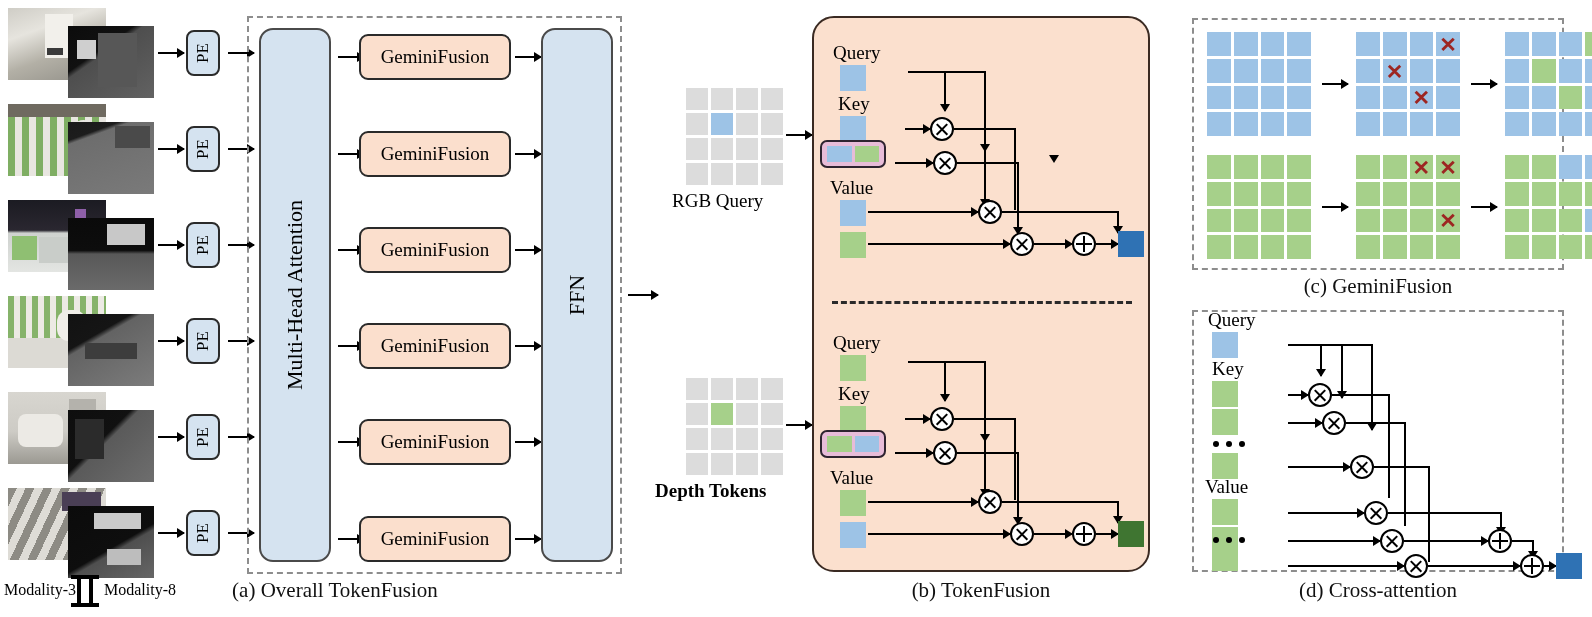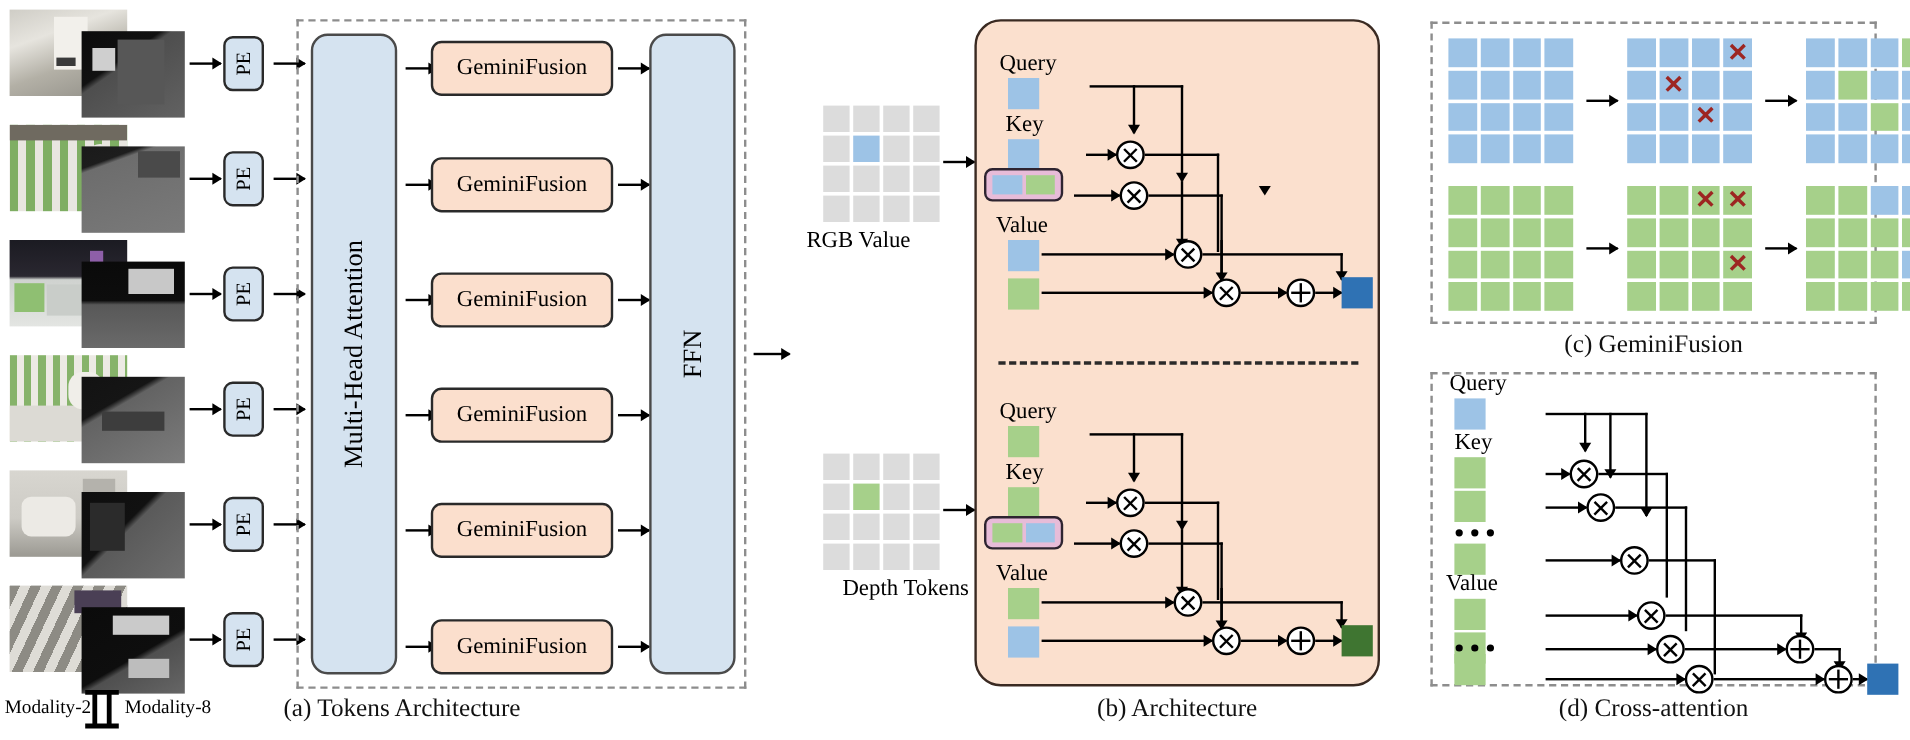--- a/index.html
+++ b/index.html
@@ -318,30 +318,30 @@
       <span>GeminiFusion</span>
     </div>
     <div class="arrow-r" style="left:515px; top:538px; width:26px;"></div>
 
     <div class="tallbox" style="left:541px; top:28px; width:72px; height:534px;">
       <span>FFN</span>
     </div>
 
     <div class="arrow-r" style="left:628px; top:294px; width:30px;"></div>
 
-    <div class="legend" style="left:4px; top:581px;">Modality-2</div>
+    <div class="legend" style="left:4px; top:581px;">Modality-3</div>
     <svg class="abs" style="left:68px; top:572px;" width="34" height="38" viewBox="0 0 34 38">
       <line x1="3" y1="5" x2="31" y2="5" stroke="#000" stroke-width="4"></line>
       <line x1="3" y1="33" x2="31" y2="33" stroke="#000" stroke-width="4"></line>
       <line x1="11" y1="5" x2="11" y2="33" stroke="#000" stroke-width="4"></line>
       <line x1="23" y1="5" x2="23" y2="33" stroke="#000" stroke-width="4"></line>
     </svg>
     <div class="legend" style="left:104px; top:581px;">Modality-8</div>
 
-    <div class="caption" style="left:215px; top:578px; width:240px;">(a) Tokens Architecture</div>
+    <div class="caption" style="left:215px; top:578px; width:240px;">(a) Overall TokenFusion</div>
   </div>
 
   <div>
 
     <div class="tok-grid" style="left:686px; top:88px; grid-template-columns:repeat(4,22px); grid-template-rows:repeat(4,22px);">
       <div class="tok"></div>
       <div class="tok"></div>
       <div class="tok"></div>
       <div class="tok"></div>
       <div class="tok"></div>
@@ -350,42 +350,42 @@
       <div class="tok"></div>
       <div class="tok"></div>
       <div class="tok"></div>
       <div class="tok"></div>
       <div class="tok"></div>
       <div class="tok"></div>
       <div class="tok"></div>
       <div class="tok"></div>
       <div class="tok"></div>
     </div>
-    <div class="qkv-label" style="left:672px; top:190px;">RGB Value</div>
+    <div class="qkv-label" style="left:672px; top:190px;">RGB Query</div>
     <div class="arrow-r" style="left:786px; top:134px; width:26px;"></div>
 
     <div class="tok-grid" style="left:686px; top:378px; grid-template-columns:repeat(4,22px); grid-template-rows:repeat(4,22px);">
       <div class="tok"></div>
       <div class="tok"></div>
       <div class="tok"></div>
       <div class="tok"></div>
       <div class="tok"></div>
       <div class="tok" style="background:#a6d08a;"></div>
       <div class="tok"></div>
       <div class="tok"></div>
       <div class="tok"></div>
       <div class="tok"></div>
       <div class="tok"></div>
       <div class="tok"></div>
       <div class="tok"></div>
       <div class="tok"></div>
       <div class="tok"></div>
       <div class="tok"></div>
     </div>
-    <div class="qkv-label" style="left:702px; top:480px;">Depth Tokens</div>
+    <div class="qkv-label" style="left:655px; top:480px;font-weight:bold;">Depth Tokens</div>
     <div class="arrow-r" style="left:786px; top:424px; width:26px;"></div>
 
     <div class="panel-b" style="left:812px; top:16px; width:338px; height:556px;"></div>
     <div class="divider-dash" style="left:832px; top:301px; width:300px;"></div>
 
     <div class="qkv-label" style="left:833px; top:42px;">Query</div>
     <div class="sq" style="left:840px; top:65px; width:26px; height:26px; background:#9dc3e6;"></div>
 
     <div class="qkv-label" style="left:838px; top:93px;">Key</div>
     <div class="sq" style="left:840px; top:116px; width:26px; height:26px; background:#9dc3e6;"></div>
@@ -464,21 +464,21 @@
     <div class="arrow-d" style="left:1117px; top:501px; height:22px;"></div>
 
     <div class="arrow-d" style="left:1017px; top:490px; height:34px;"></div>
     <div class="arrow-r" style="left:868px; top:533px; width:142px;"></div>
     <div class="op times" style="left:1010px; top:522px; width:24px; height:24px;"></div>
     <div class="arrow-r" style="left:1034px; top:533px; width:38px;"></div>
     <div class="op plus" style="left:1072px; top:522px; width:24px; height:24px;"></div>
     <div class="arrow-r" style="left:1096px; top:533px; width:22px;"></div>
     <div class="sq" style="left:1118px; top:521px; width:26px; height:26px; background:#3f7531;"></div>
 
-    <div class="caption" style="left:861px; top:578px; width:240px;">(b) Architecture</div>
+    <div class="caption" style="left:861px; top:578px; width:240px;">(b) TokenFusion</div>
   </div>
 
   <div>
     <div class="dashbox" style="left:1192px; top:18px; width:372px; height:252px;"></div>
 
     <div class="grid4" style="left:1207px; top:32px; width:104px; height:104px;">
       <div class="cell" style="background:#9dc3e6;"></div>
       <div class="cell" style="background:#9dc3e6;"></div>
       <div class="cell" style="background:#9dc3e6;"></div>
       <div class="cell" style="background:#9dc3e6;"></div>

